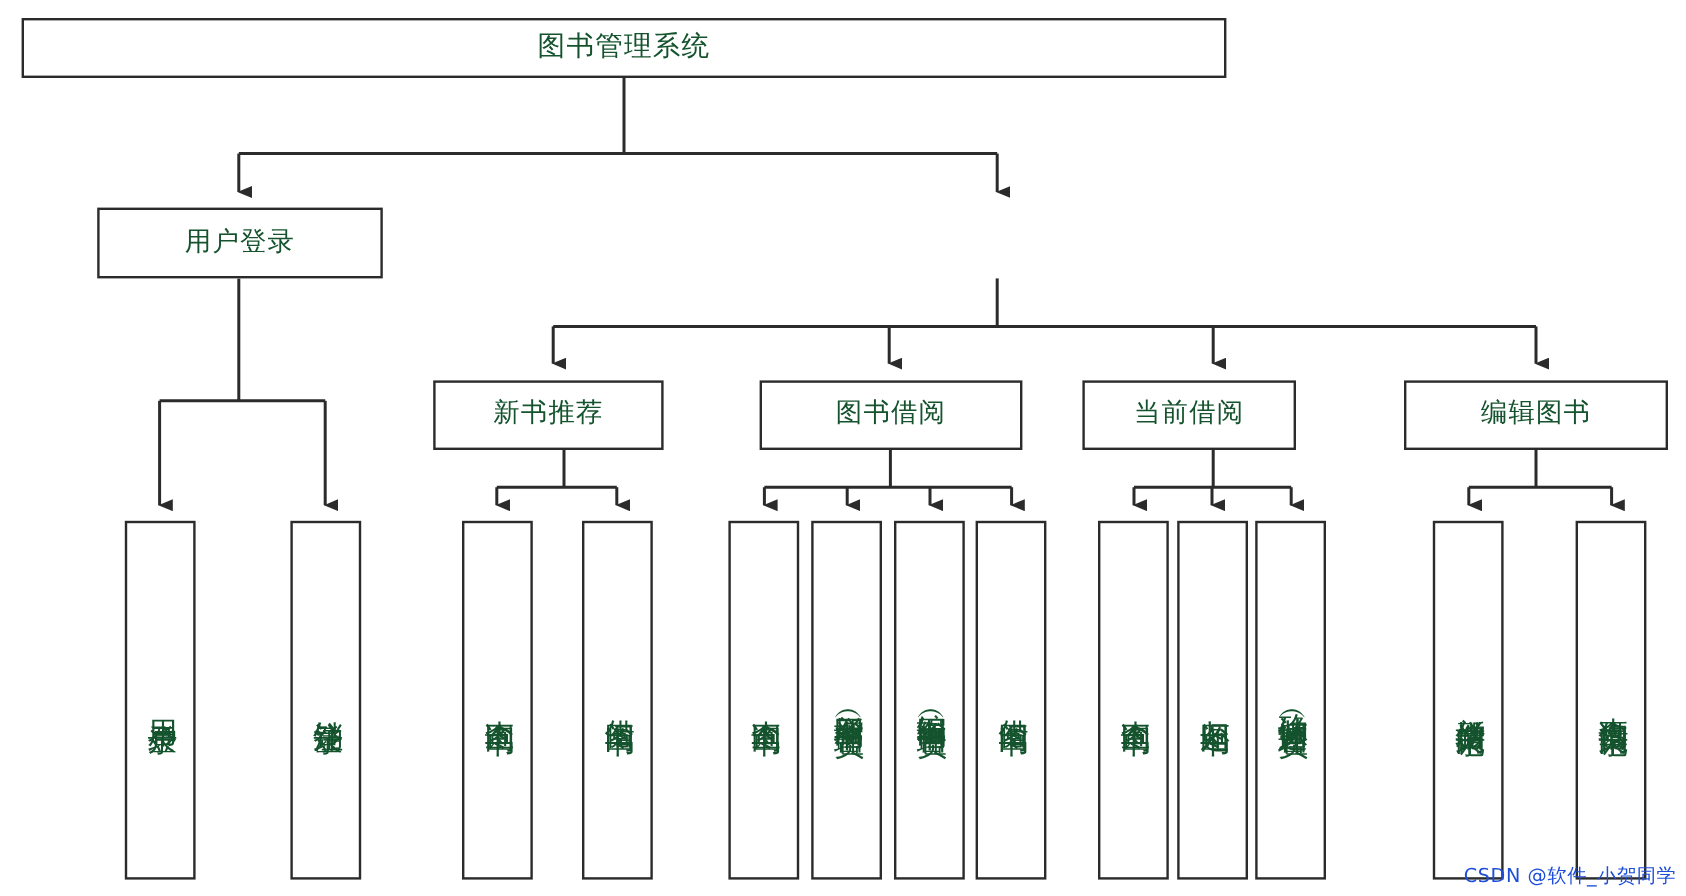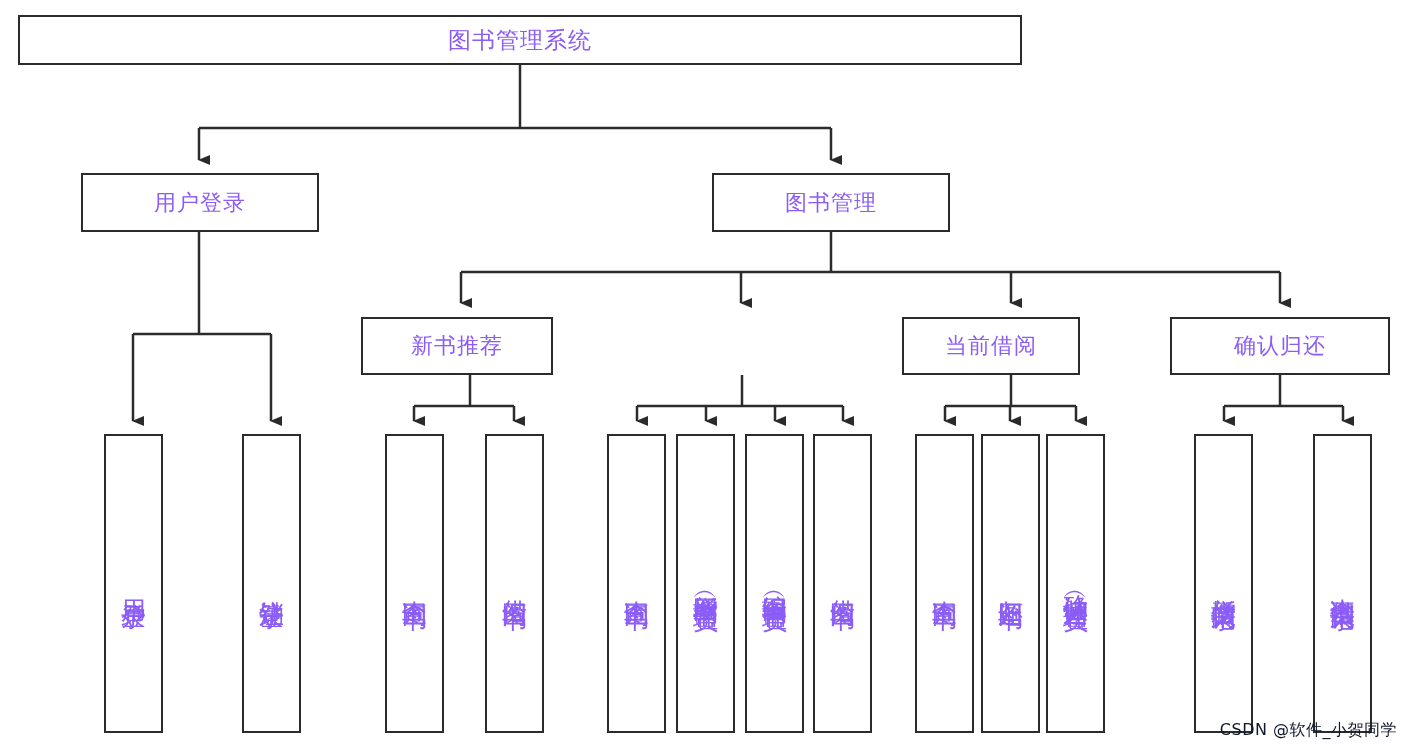--- a/index.html
+++ b/index.html
@@ -26,21 +26,22 @@
     pointer-events: none;
   }
   .node {
     position: absolute;
     box-sizing: border-box;
     background: #ffffff;
     border: 2px solid #2b2b2b;
     display: flex;
     align-items: center;
     justify-content: center;
-    color: #8b5cf6;
+    color: #14532d;
+    font-family: Liberation Mono, monospace;
   }
   .node .label {
     display: block;
     text-align: center;
     line-height: 1.15;
     white-space: nowrap;
   }
   
   .node.horiz .label {
     font-size: 22px;
@@ -62,21 +63,21 @@
     font-size: 25px;
     line-height: 1.08;
     letter-spacing: 2px;
     white-space: nowrap;
   }
   .watermark {
     position: absolute;
     right: 8px;
     bottom: 6px;
     font-size: 16px;
-    color: #0f172a;
+    color: #1d4ed8;
     letter-spacing: 0.5px;
     white-space: nowrap;
   }
 </style>
 </head>
 <body>
 
 <div id="canvas">
 
   <svg class="lines" viewBox="0 0 1405 747" xmlns="http://www.w3.org/2000/svg">
@@ -129,32 +130,32 @@
     </g>
   </svg>
 
   <div class="node root horiz" style="left:18px;top:15px;width:1004px;height:50px;">
     <span class="label">图书管理系统</span>
   </div>
 
   <div class="node horiz" style="left:81px;top:173px;width:238px;height:59px;">
     <span class="label">用户登录</span>
   </div>
-  <div class="node horiz" style="left:712px;top:173px;width:238px;height:59px;">
-    <span class="label">图书管理</span>
-  </div>
 
   <div class="node horiz" style="left:361px;top:317px;width:192px;height:58px;">
     <span class="label">新书推荐</span>
   </div>
+  <div class="node horiz" style="left:633px;top:317px;width:219px;height:58px;">
+    <span class="label">图书借阅</span>
+  </div>
   <div class="node horiz" style="left:902px;top:317px;width:178px;height:58px;">
     <span class="label">当前借阅</span>
   </div>
   <div class="node horiz" style="left:1170px;top:317px;width:220px;height:58px;">
-    <span class="label">确认归还</span>
+    <span class="label">编辑图书</span>
   </div>
 
   <div class="node vert" style="left:104px;top:434px;width:59px;height:299px;">
     <span class="label">用户登录</span>
   </div>
   <div class="node vert" style="left:242px;top:434px;width:59px;height:299px;">
     <span class="label">注销登录</span>
   </div>
 
   <div class="node vert" style="left:385px;top:434px;width:59px;height:299px;">

